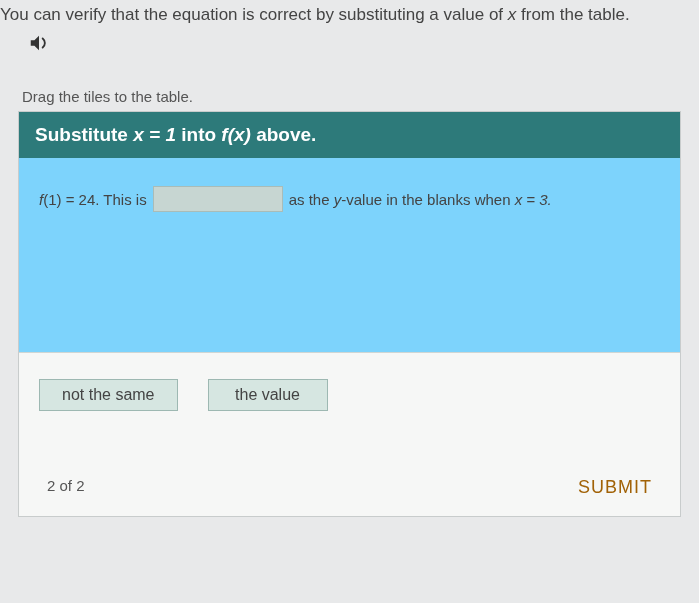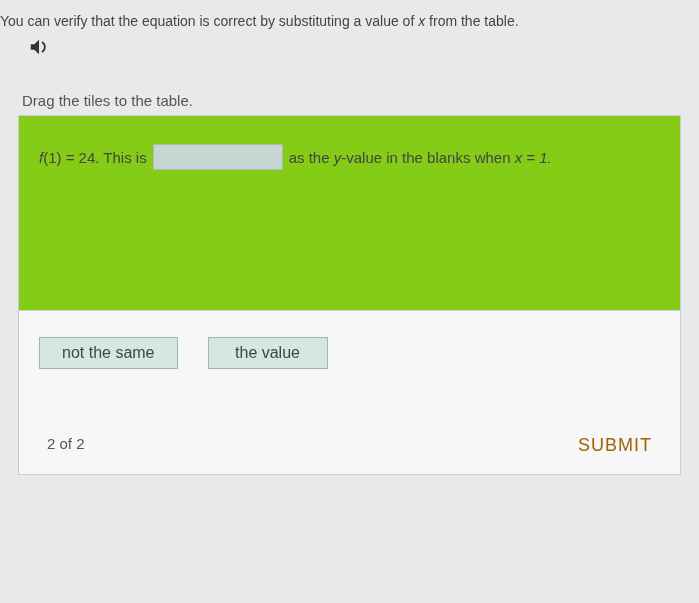--- a/index.html
+++ b/index.html
@@ -5,22 +5,22 @@
     * { box-sizing: border-box; margin: 0; padding: 0; }
     body {
       font-family: Arial, Helvetica, sans-serif;
       background: #e8e9ea;
       width: 699px;
       height: 603px;
       overflow: hidden;
       color: #3a3a3a;
     }
     .intro {
-      padding: 12px 0 0 0;
-      font-size: 14px;
+      padding: 4px 0 0 0;
+      font-size: 17px;
       color: #444;
       line-height: 1.3;
     }
     .intro .italic { font-style: italic; }
     .audio-icon {
       display: inline-block;
       margin: 6px 0 0 28px;
       color: #333;
     }
     .audio-icon svg { width: 22px; height: 22px; }
@@ -36,21 +36,21 @@
     }
     .panel-header {
       background: #2d7a7a;
       color: #fff;
       font-weight: bold;
       font-size: 19px;
       padding: 12px 16px;
     }
     .panel-header .ital { font-style: italic; font-weight: bold; }
     .drop-area {
-      background: #84cc16;
+      background: #7dd3fc;
       padding: 28px 20px 30px 20px;
       min-height: 195px;
       border-bottom: 1px solid #cfd6d4;
     }
     .sentence {
       font-size: 15px;
       color: #444;
       display: flex;
       align-items: center;
       flex-wrap: wrap;
@@ -109,29 +109,32 @@
 <span class="audio-icon">
   <svg viewBox="0 0 24 24" fill="currentColor">
     <path d="M3 9v6h4l5 5V4L7 9H3z"></path>
     <path d="M16 7c1.5 1.2 2.4 3 2.4 5s-.9 3.8-2.4 5" fill="none" stroke="currentColor" stroke-width="2" stroke-linecap="round"></path>
   </svg>
 </span>
 
 <div class="drag-instr">Drag the tiles to the table.</div>
 
 <div class="panel">
+  <div class="panel-header">
+    <span>Substitute </span><span class="ital">x = 1</span><span> into </span><span class="ital">f(x)</span><span> above.</span>
+  </div>
 
   <div class="drop-area">
     <div class="sentence">
       <span>
         <span class="ital">f</span><span>(1) = 24. This is</span>
       </span>
       <span class="blank"></span>
       <span>
-        <span> as the </span><span class="ital">y</span><span>-value in the blanks when </span><span class="ital">x = 1.</span>
+        <span> as the </span><span class="ital">y</span><span>-value in the blanks when </span><span class="ital">x = 3.</span>
       </span>
     </div>
   </div>
 
   <div class="tiles-row">
     <div class="tile">not the same</div>
     <div class="tile">the value</div>
   </div>
 
   <div class="footer">

